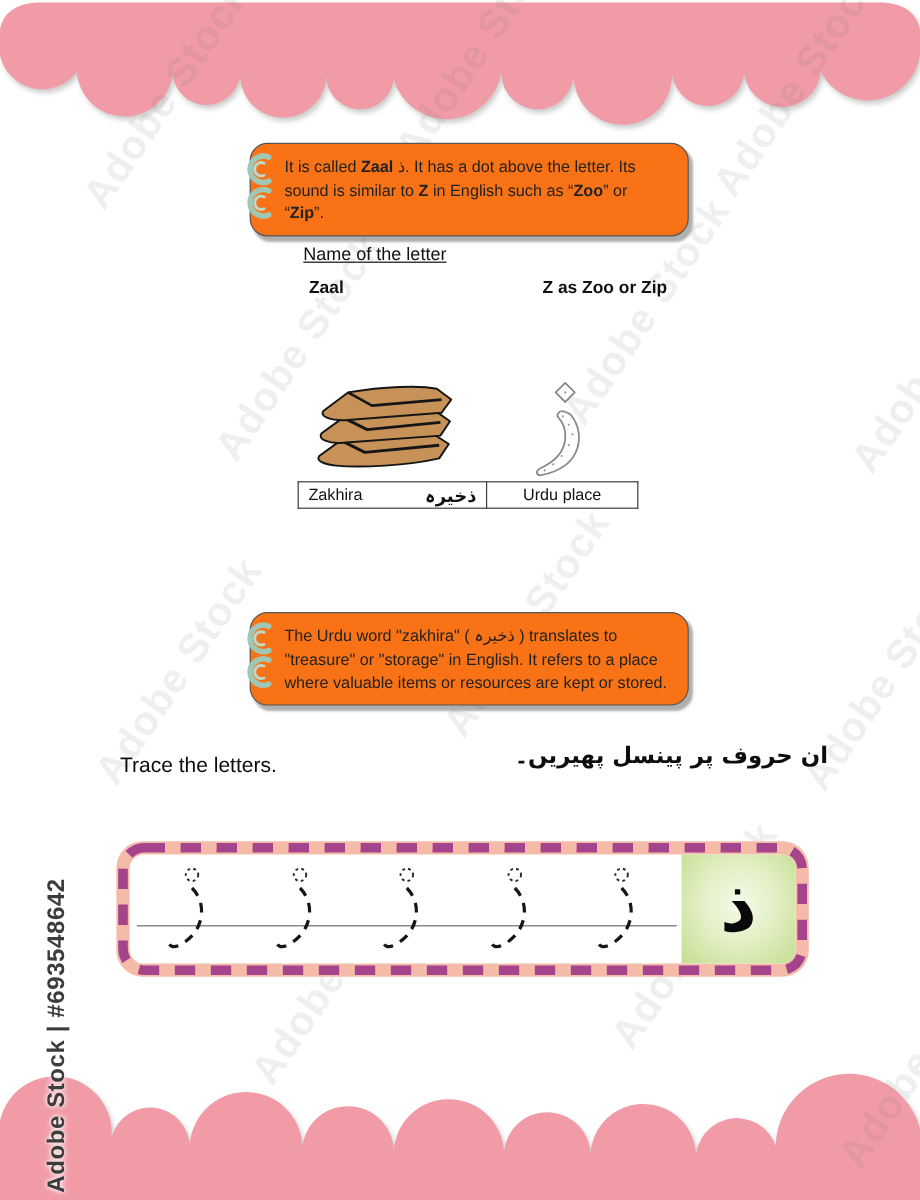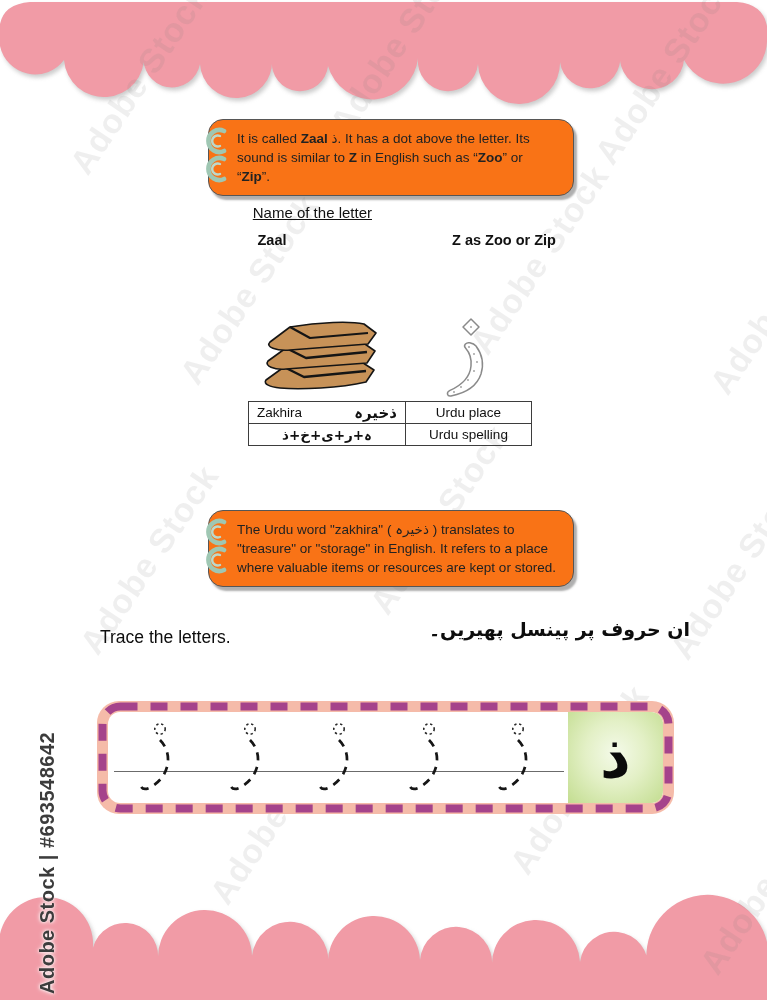--- a/index.html
+++ b/index.html
@@ -152,24 +152,20 @@
     <tbody>
         <tr>
       <td style="width:140px;">
         <div class="cell-left-flex">
           <span>Zakhira</span>
           <span class="tbl-urdu">ذخیرہ</span>
         </div>
       </td>
       <td>Urdu place</td>
     </tr>
-    <tr>
-      <td class="spelling">ذ+خ+ی+ر+ہ</td>
-      <td>Urdu spelling</td>
-    </tr>
   </tbody>
     </table>
 
   <div class="note-box" style="top:510px;">
     <svg class="rings" width="30" height="56" viewBox="0 0 30 56">
       <path d="M26,4 A11,11 0 1 0 26,24" fill="none" stroke="#9fc7b3" stroke-width="4.6" stroke-linecap="round"></path>
       <path d="M22,9 A5.5,5.5 0 1 0 22,19" fill="none" stroke="#bcd9cb" stroke-width="2.4" stroke-linecap="round"></path>
       <path d="M26,32 A11,11 0 1 0 26,52" fill="none" stroke="#9fc7b3" stroke-width="4.6" stroke-linecap="round"></path>
       <path d="M22,37 A5.5,5.5 0 1 0 22,47" fill="none" stroke="#bcd9cb" stroke-width="2.4" stroke-linecap="round"></path>
     </svg>

